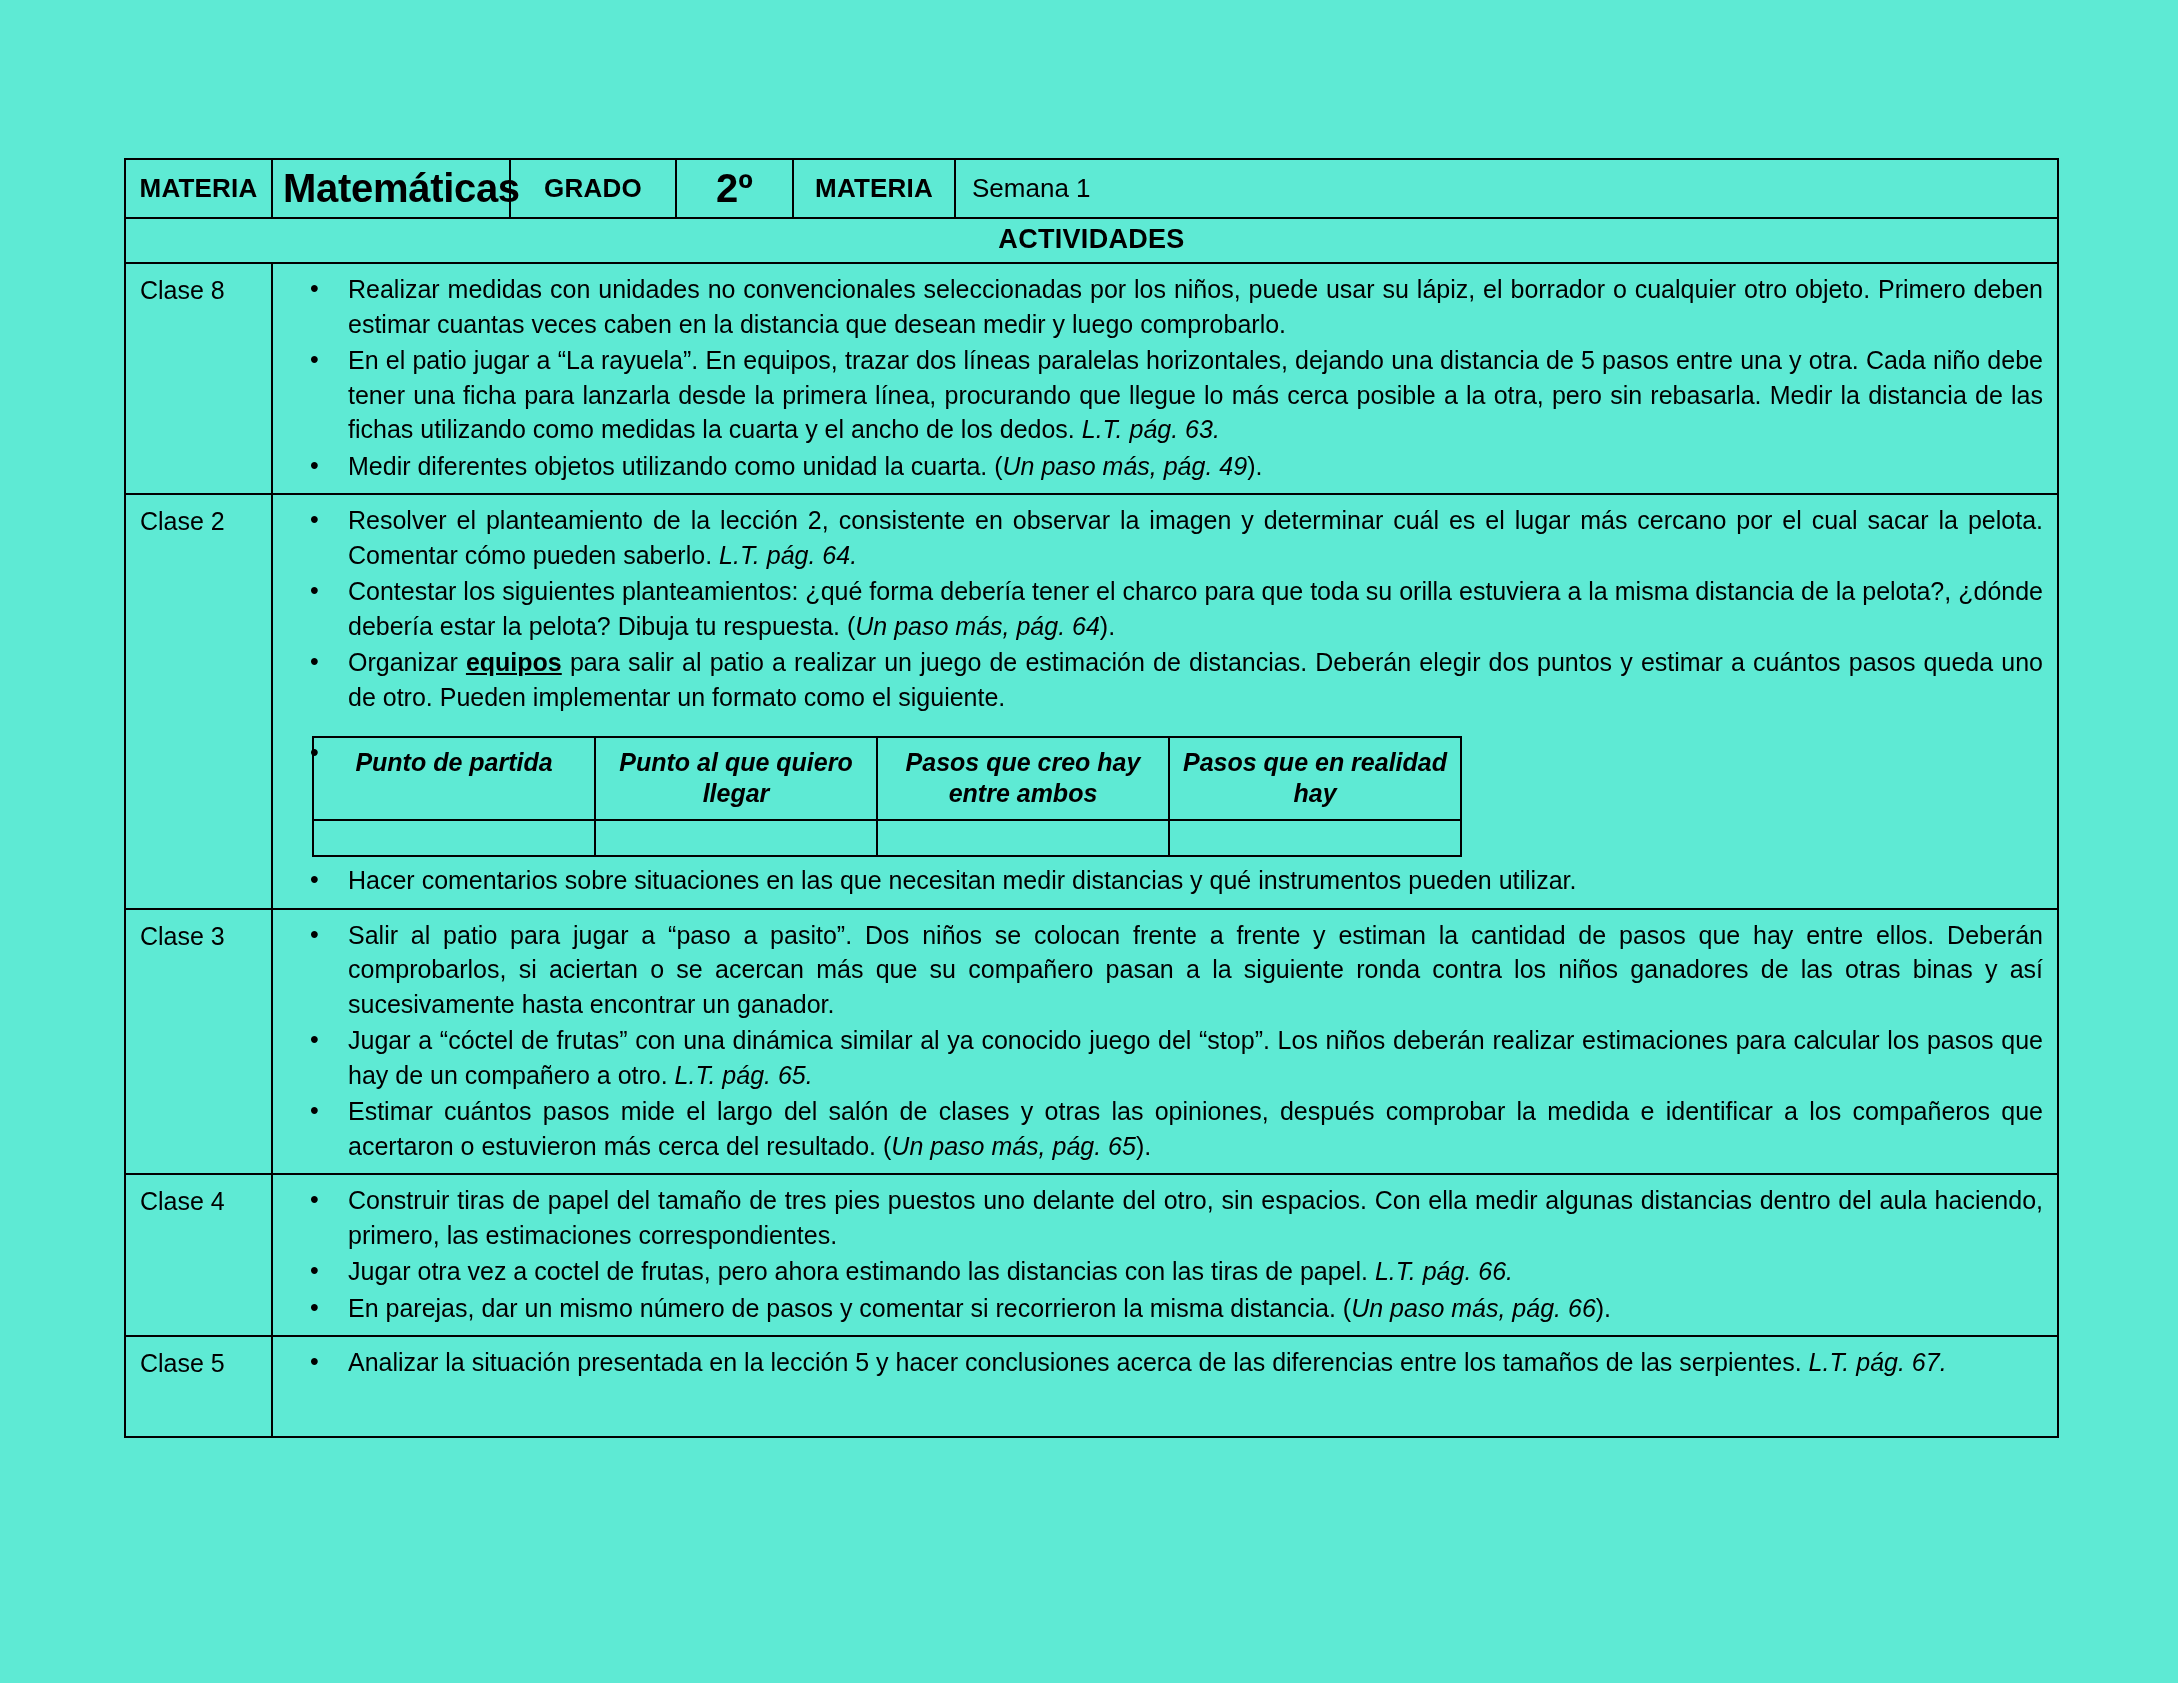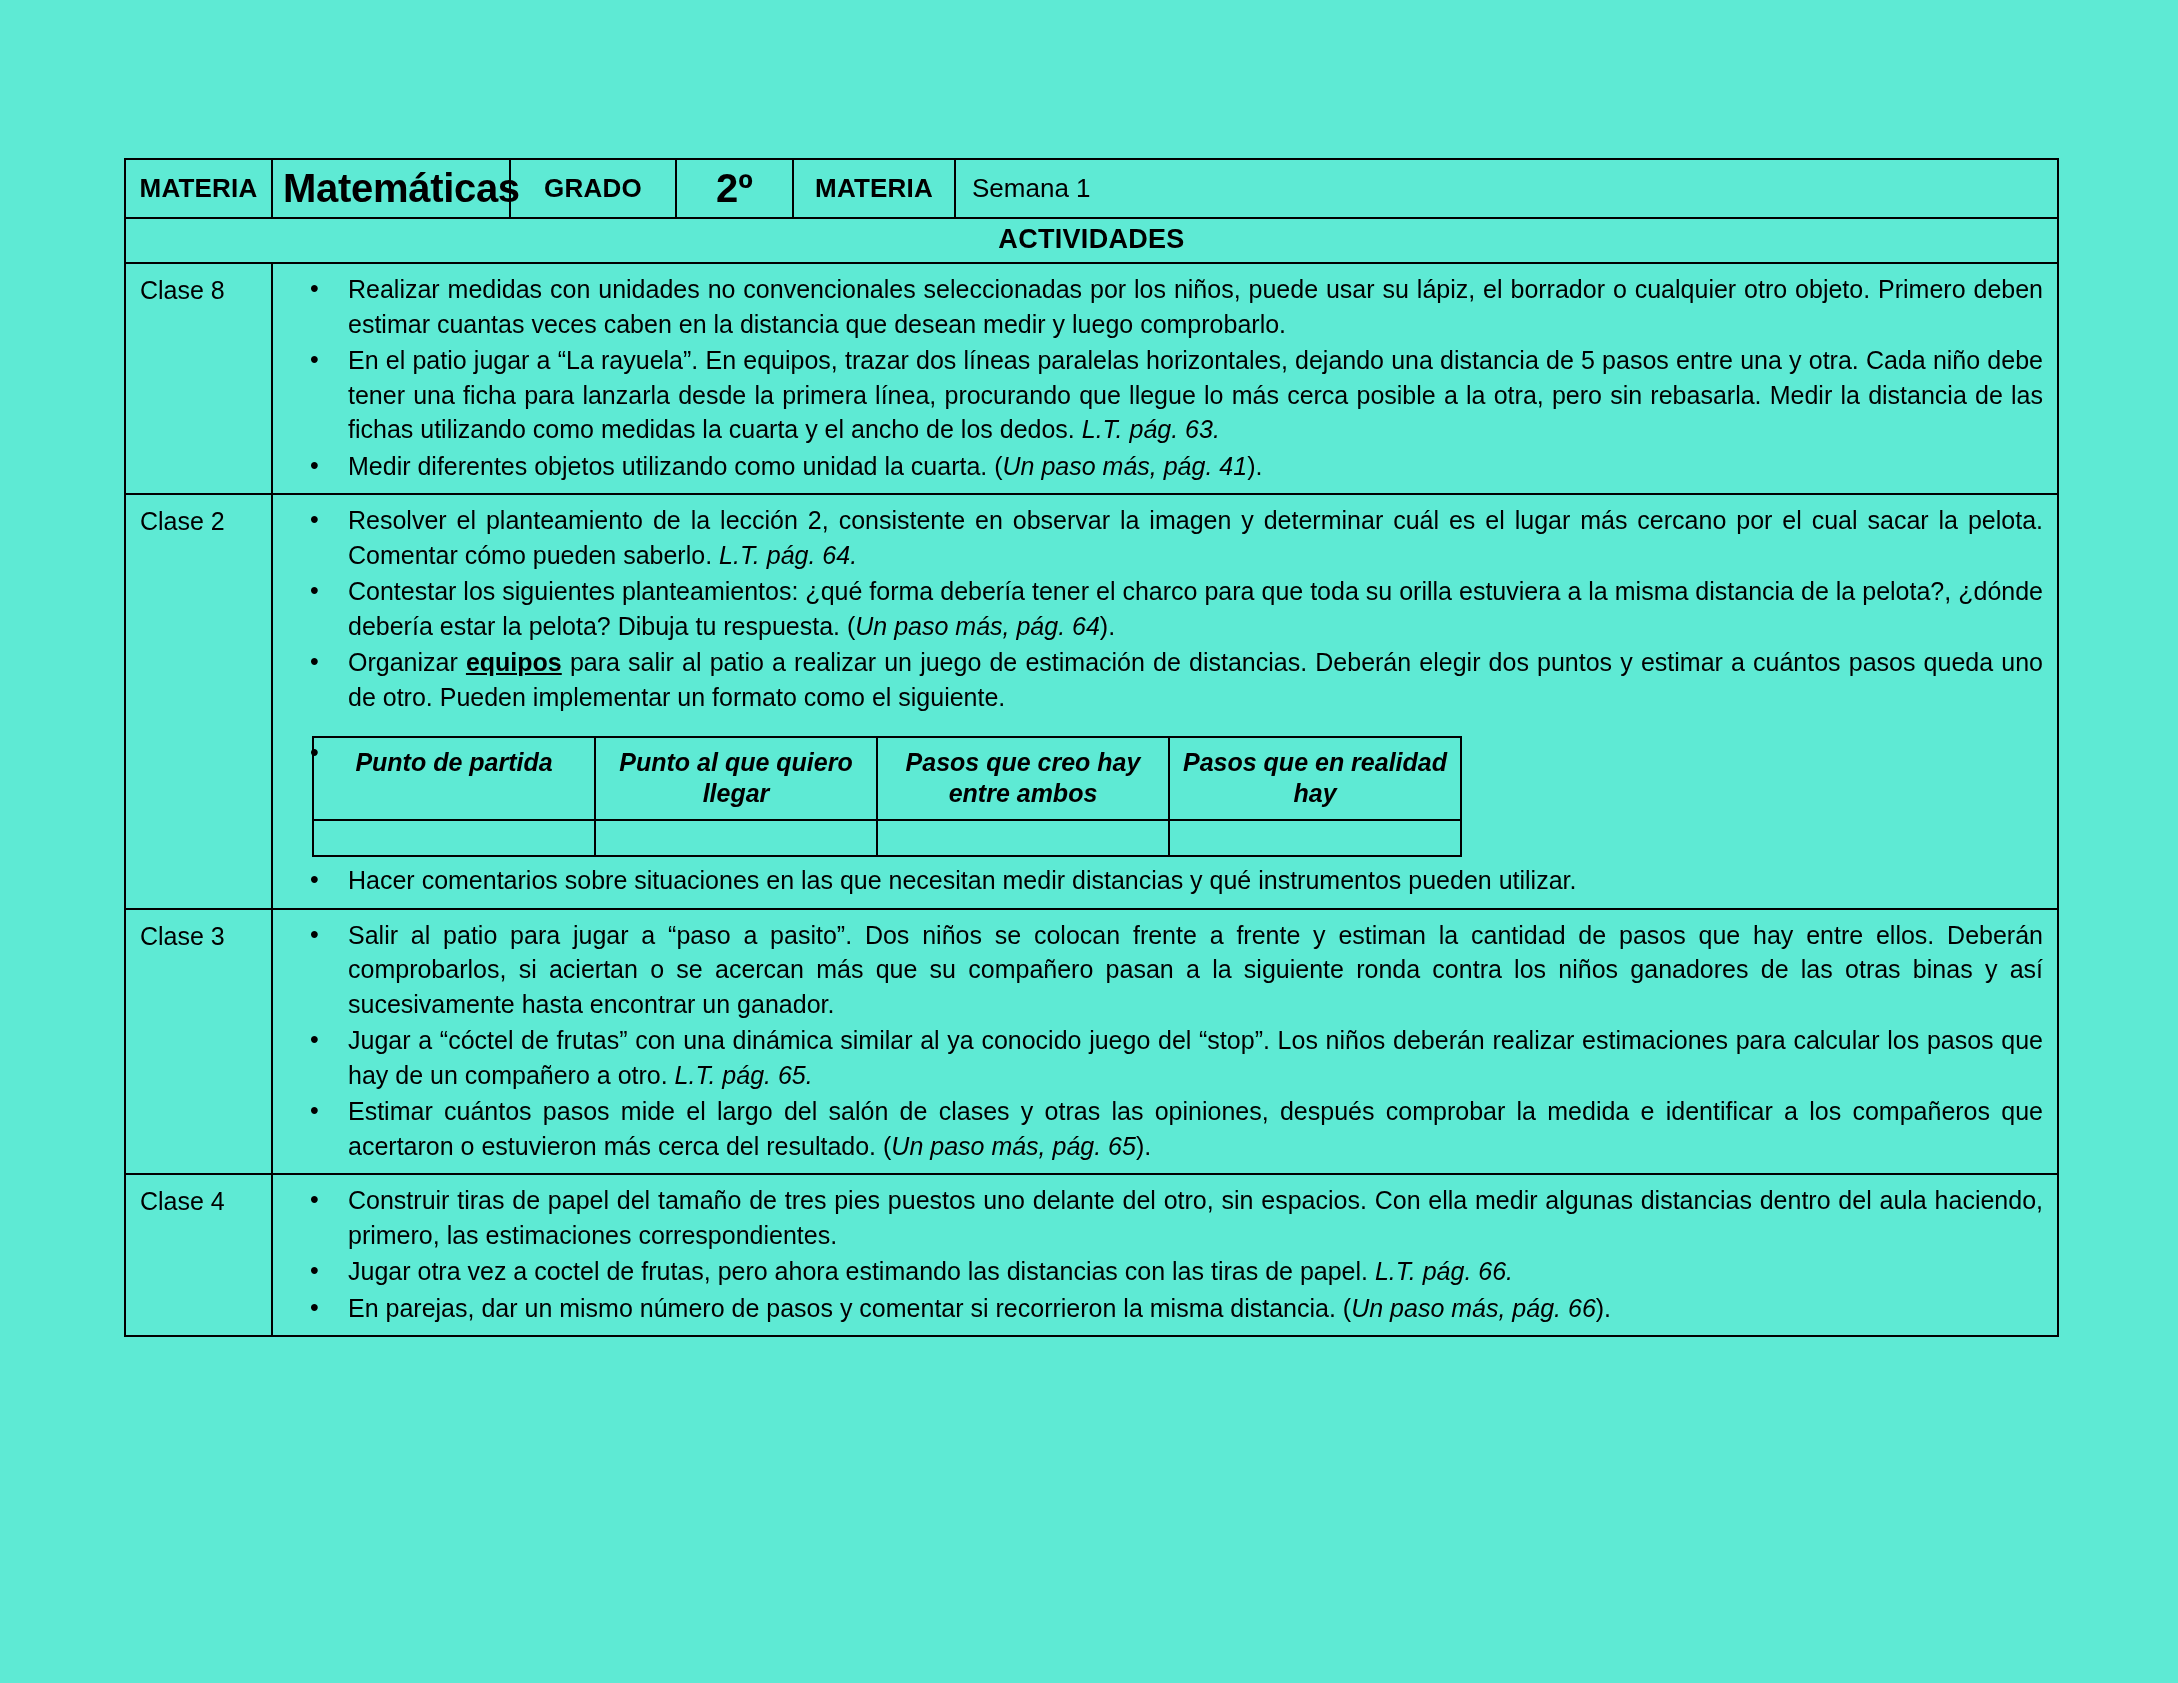--- a/index.html
+++ b/index.html
@@ -191,21 +191,21 @@
         <tr>
           <td class="act-band" colspan="6">ACTIVIDADES</td>
         </tr>
 
         <tr>
           <td class="clase-label">Clase 8</td>
           <td class="clase-body" colspan="5">
             <ul class="acts">
               <li><span>Realizar medidas con unidades no convencionales seleccionadas por los niños, puede usar su lápiz, el borrador o cualquier otro objeto. Primero deben estimar cuantas veces caben en la distancia que desean medir y luego comprobarlo.</span></li>
               <li><span>En el patio jugar a “La rayuela”. En equipos, trazar dos líneas paralelas horizontales, dejando una distancia de 5 pasos entre una y otra. Cada niño debe tener una ficha para lanzarla desde la primera línea, procurando que llegue lo más cerca posible a la otra, pero sin rebasarla. Medir la distancia de las fichas utilizando como medidas la cuarta y el ancho de los dedos. </span><span class="it">L.T. pág. 63.</span></li>
-              <li><span>Medir diferentes objetos utilizando como unidad la cuarta. (</span><span class="it">Un paso más, pág. 41</span><span>).</span></li>
+              <li><span>Medir diferentes objetos utilizando como unidad la cuarta. (</span><span class="it">Un paso más, pág. 49</span><span>).</span></li>
             </ul>
           </td>
         </tr>
 
         <tr>
           <td class="clase-label">Clase 2</td>
           <td class="clase-body" colspan="5">
             <ul class="acts">
               <li><span>Resolver el planteamiento de la lección 2, consistente en observar la imagen y determinar cuál es el lugar más cercano por el cual sacar la pelota. Comentar cómo pueden saberlo. </span><span class="it">L.T. pág. 64.</span></li>
               <li><span>Contestar los siguientes planteamientos: ¿qué forma debería tener el charco para que toda su orilla estuviera a la misma distancia de la pelota?, ¿dónde debería estar la pelota? Dibuja tu respuesta. (</span><span class="it">Un paso más, pág. 64</span><span>).</span></li>
@@ -258,19 +258,28 @@
           <td class="clase-label">Clase 4</td>
           <td class="clase-body" colspan="5">
             <ul class="acts">
               <li><span>Construir tiras de papel del tamaño de tres pies puestos uno delante del otro, sin espacios. Con ella medir algunas distancias dentro del aula haciendo, primero, las estimaciones correspondientes.</span></li>
               <li><span>Jugar otra vez a coctel de frutas, pero ahora estimando las distancias con las tiras de papel. </span><span class="it">L.T. pág. 66.</span></li>
               <li><span>En parejas, dar un mismo número de pasos y comentar si recorrieron la misma distancia. (</span><span class="it">Un paso más, pág. 66</span><span>).</span></li>
             </ul>
           </td>
         </tr>
 
+        <tr>
+          <td class="clase-label">Clase 5</td>
+          <td class="clase-body" colspan="5">
+            <ul class="acts">
+              <li><span>Analizar la situación presentada en la lección 5 y hacer conclusiones acerca de las diferencias entre los tamaños de las serpientes. </span><span class="it">L.T. pág. 67.</span></li>
+            </ul>
+            <div class="filler"></div>
+          </td>
+        </tr>
 
       </tbody>
     </table>
 
   </div>
 </div>
 
 
 </body></html>

